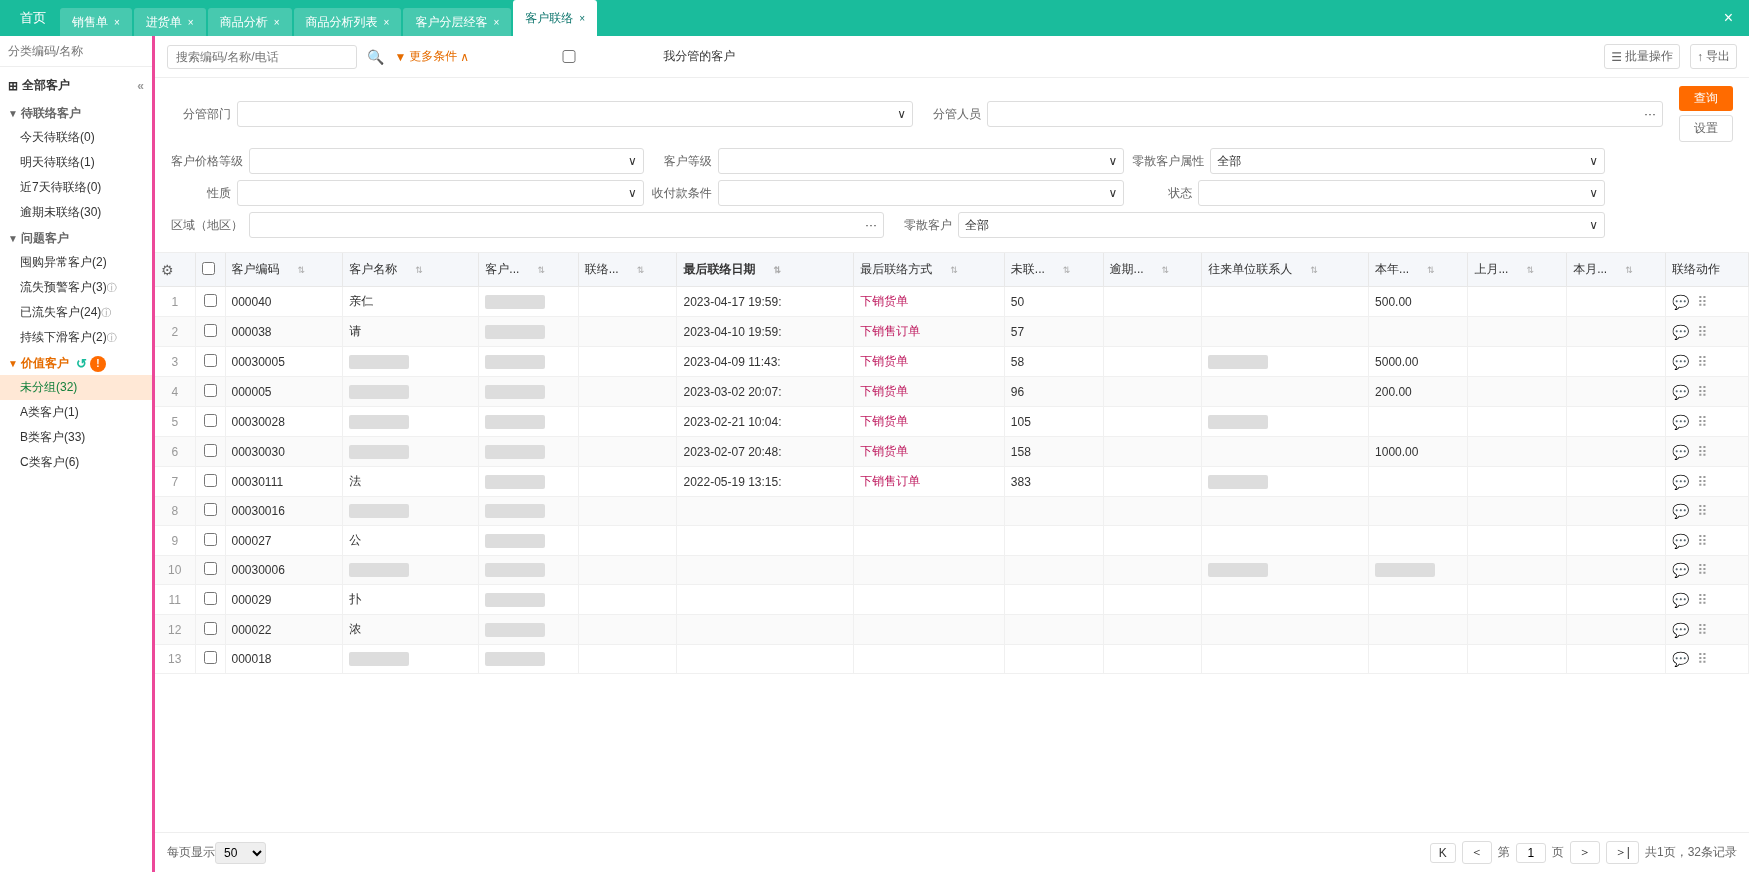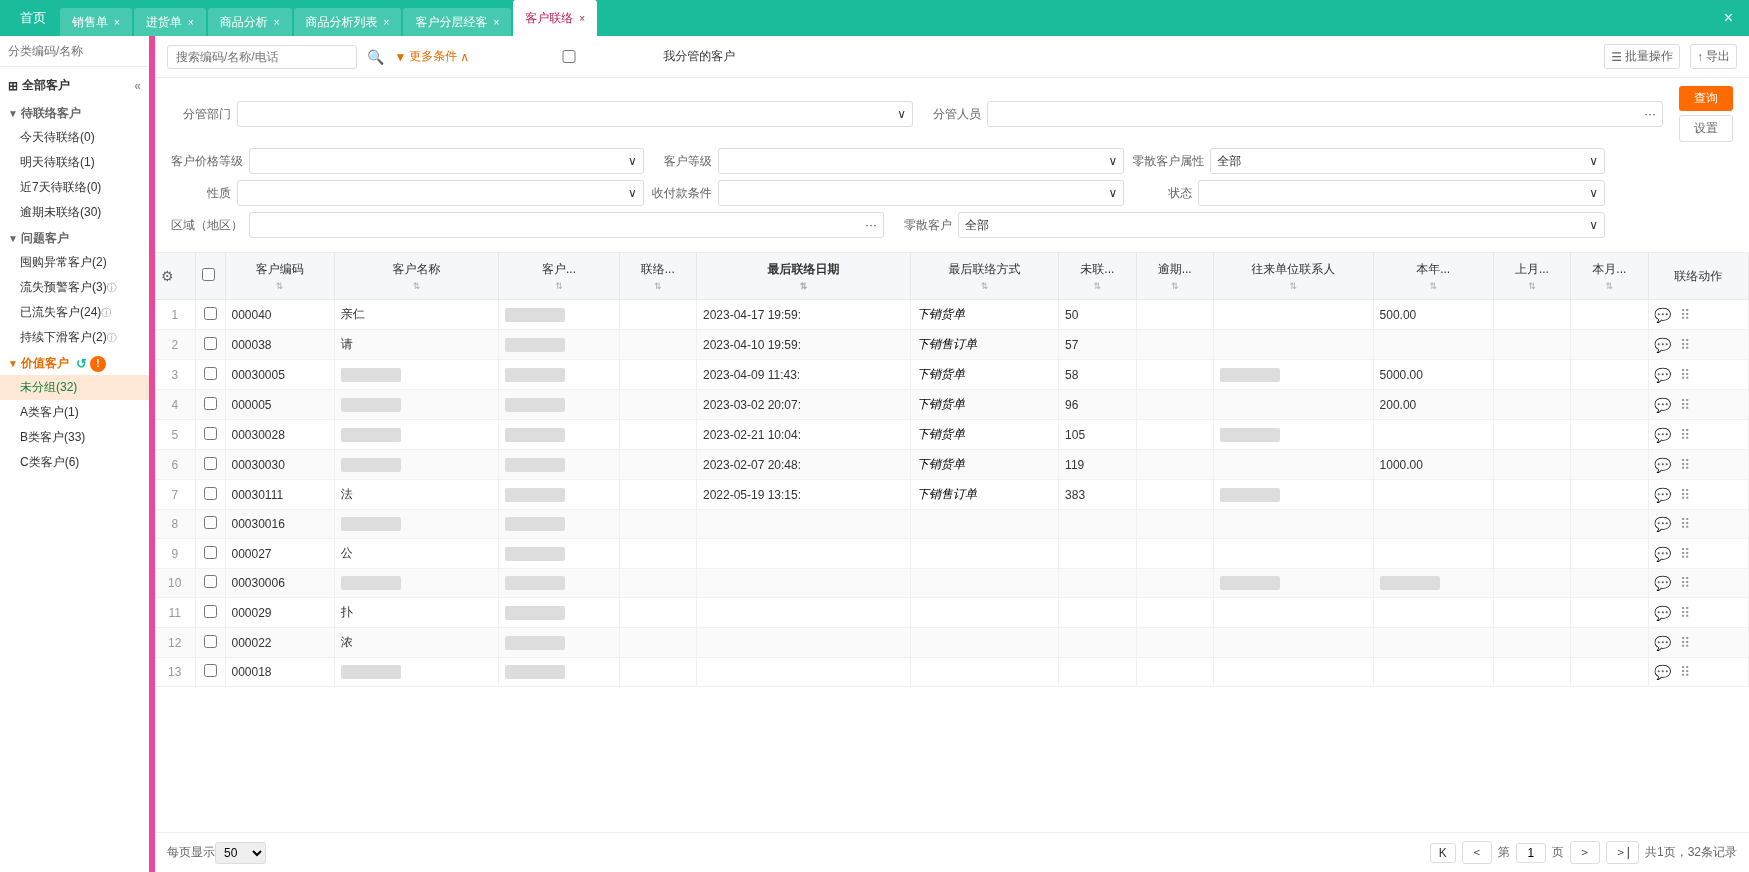--- a/index.html
+++ b/index.html
@@ -32,21 +32,21 @@
       background: rgba(255,255,255,0.2);
       color: #fff;
       border-radius: 3px 3px 0 0;
       cursor: pointer;
       gap: 6px;
       font-size: 12px;
       margin-top: 8px;
     }
     .top-nav .tab.active {
       background: #fff;
-      color: #be185d;
+      color: #0f766e;
       height: 36px;
       margin-top: 0;
       border-radius: 3px 3px 0 0;
     }
     .top-nav .tab .close-icon { font-size: 10px; color: inherit; cursor: pointer; }
     .top-nav .spacer { flex: 1; }
     .top-nav .close-btn {
       color: #fff;
       font-size: 16px;
       cursor: pointer;
@@ -56,21 +56,21 @@
     
     .main-layout {
       display: flex;
       height: calc(100vh - 36px);
     }
 
     
     .sidebar {
       width: 155px;
       background: #fff;
-      border-right: 6px solid #ec4899;
+      border-right: 3px solid #ec4899;
       display: flex;
       flex-direction: column;
       overflow: hidden;
     }
     .sidebar-search {
       display: flex;
       align-items: center;
       padding: 8px;
       border-bottom: 1px solid #eee;
       gap: 4px;
@@ -267,37 +267,35 @@
       text-align: left;
       font-weight: normal;
       color: #333;
       border-right: 1px solid #e8e8e8;
       white-space: nowrap;
       position: relative;
     }
     thead th .th-inner {
       display: flex;
       align-items: center;
-      gap: 3px;
-      flex-direction: column;
+      gap: 18px;
     }
     tbody tr {
       border-bottom: 1px solid #f0f0f0;
     }
     tbody td {
       padding: 6px 6px;
       color: #333;
       border-right: 1px solid #f0f0f0;
       white-space: nowrap;
     }
     .link-text {
-      color: #000000;
+      color: #be185d;
       cursor: pointer;
       text-decoration: none;
-      font-style: italic;
     }
     .action-icons {
       display: flex;
       gap: 8px;
       align-items: center;
     }
     .action-icon {
       color: #999;
       cursor: pointer;
       font-size: 14px;
@@ -779,21 +777,21 @@
   </tr>
             <tr style="background: rgb(250, 250, 250);">
     <td style="text-align:center;color:#999;">6</td>
     <td style="text-align:center;"><input type="checkbox" style=""></td>
     <td>00030030</td>
     <td><span class="blurred">&nbsp;&nbsp;&nbsp;&nbsp;&nbsp;&nbsp;&nbsp;&nbsp;</span></td>
     <td><span class="blurred">&nbsp;&nbsp;&nbsp;&nbsp;&nbsp;&nbsp;</span></td>
     <td></td>
     <td>2023-02-07 20:48:</td>
     <td><a class="link-text">下销货单</a></td>
-    <td>119</td>
+    <td>158</td>
     <td></td>
     <td></td>
     <td>1000.00</td>
     <td></td>
     <td></td>
     <td>
       <div class="action-icons">
         <span class="action-icon" title="联络">💬</span>
         <span class="action-icon" title="更多">⠿</span>
       </div>

